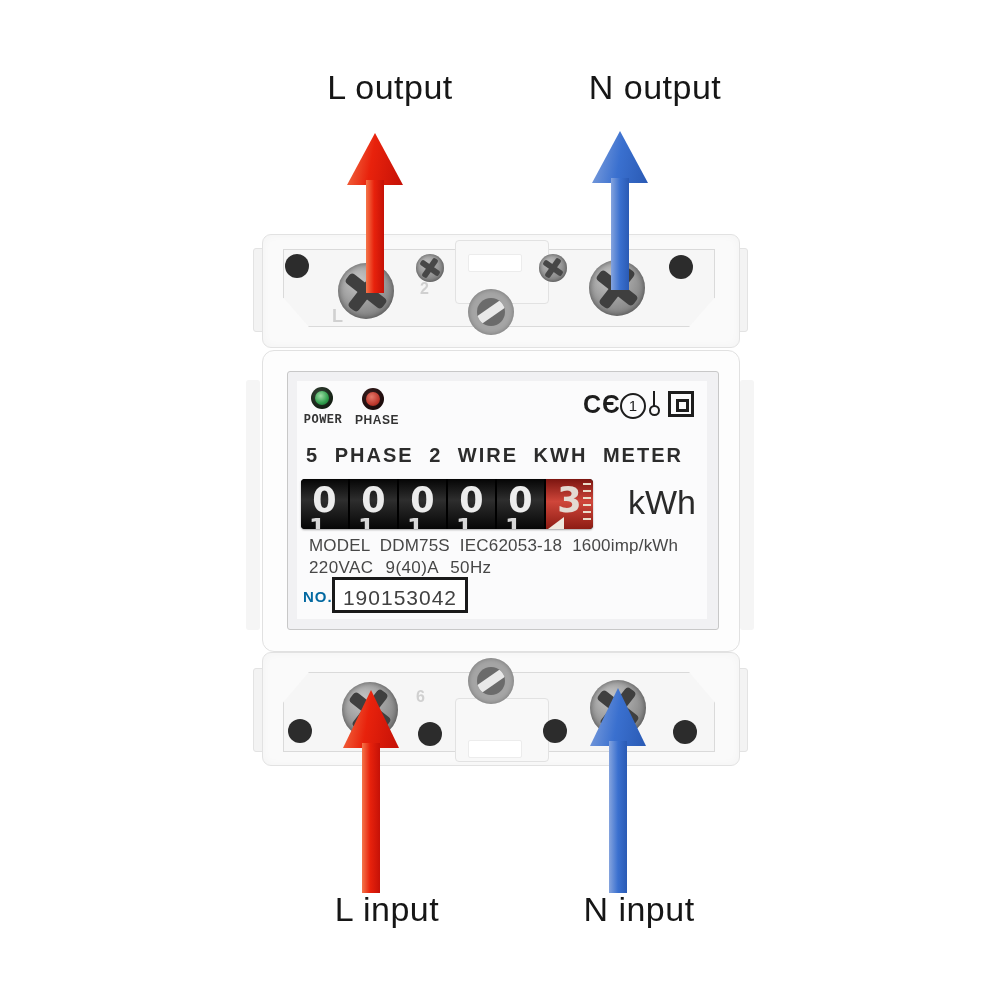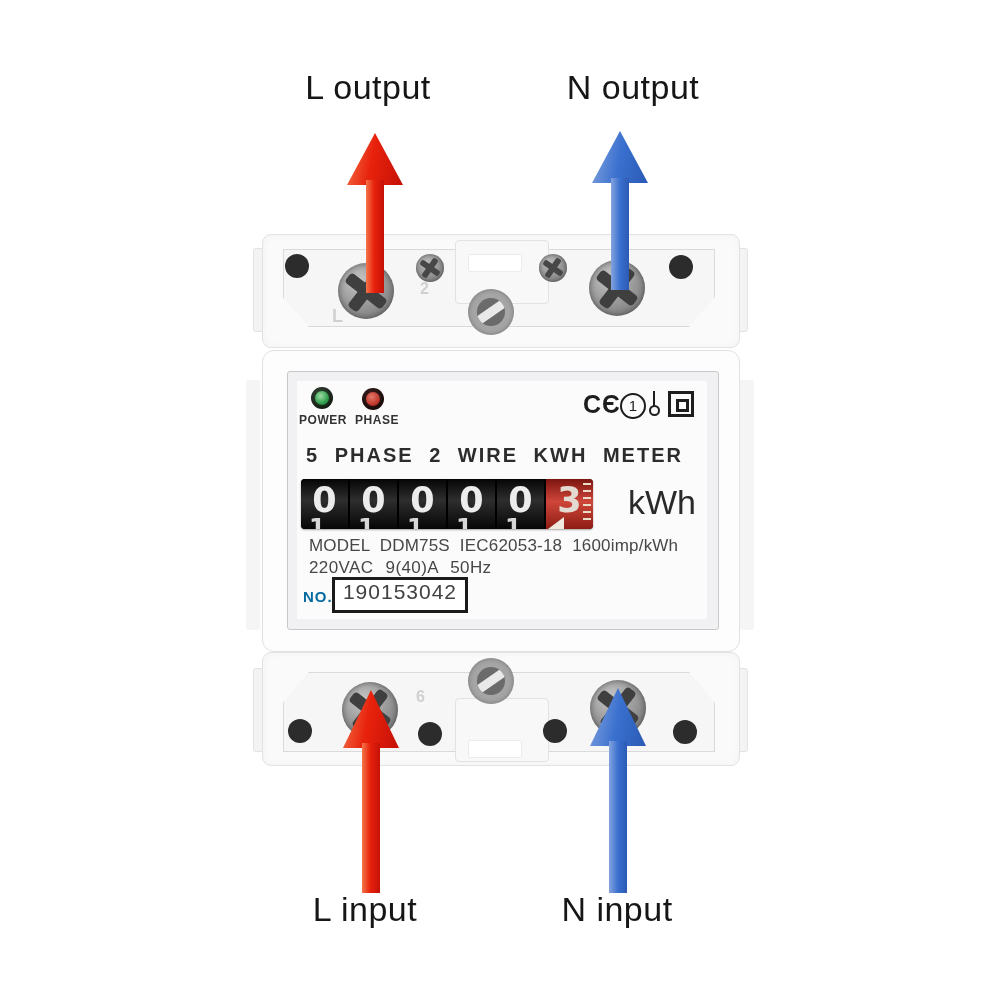--- a/index.html
+++ b/index.html
@@ -1,21 +1,21 @@
 <!DOCTYPE html>
 <html><head>
 <meta charset="utf-8">
 <style>
   html,body{margin:0;padding:0;background:#fff;}
   .canvas{position:relative;width:1001px;height:1001px;background:#fff;overflow:hidden;
           font-family:"Liberation Sans",sans-serif;}
 
   
   .big-label{position:absolute;transform:translateX(-50%);font-size:34px;color:#161616;
-             white-space:nowrap;z-index:8;letter-spacing:0.5px;}
+             white-space:nowrap;z-index:8;letter-spacing:0.5px;margin-left:22px;}
 
   
   .arrow-head{position:absolute;clip-path:polygon(50% 0,100% 100%,0 100%);z-index:7;}
   .arrow-shaft{position:absolute;z-index:7;}
   .red-grad{background:linear-gradient(100deg,#f4764a 0%,#e8220c 45%,#c51107 100%);}
   .red-shaft{background:linear-gradient(90deg,#f4764a 0%,#e8220c 45%,#c51107 100%);}
   .blue-grad{background:linear-gradient(100deg,#85a4de 0%,#3a70cf 50%,#2a5ab4 100%);}
   .blue-shaft{background:linear-gradient(90deg,#85a4de 0%,#3a70cf 50%,#2a5ab4 100%);}
 
   
@@ -102,21 +102,21 @@
      clip-path:polygon(0 100%,100% 0,100% 100%);}
 
   .unit{position:absolute;left:628px;top:483px;font-size:34px;color:#2a2a2a;z-index:4;}
   .model-line{position:absolute;left:309px;top:536px;font-size:17px;color:#474747;
      word-spacing:5px;letter-spacing:0.2px;z-index:4;white-space:nowrap;}
   .ratings-line{position:absolute;left:309px;top:558px;font-size:17px;color:#474747;
      word-spacing:7px;letter-spacing:0.4px;z-index:4;white-space:nowrap;}
   .no-label{position:absolute;left:303px;top:588px;font-size:15px;font-weight:bold;color:#0369a1;
      letter-spacing:1px;z-index:4;}
   .no-box{position:absolute;left:332px;top:577px;width:130px;height:30px;background:#fff;
-     border:3px solid #1a1a1a;z-index:4;display:flex;align-items:flex-start;justify-content:center;}
+     border:3px solid #1a1a1a;z-index:4;display:flex;align-items:flex-end;justify-content:center;}
   .no-box span{font-size:21px;color:#414141;letter-spacing:1px;}
 </style>
 </head>
 <body>
 
 <div class="canvas">
 
   <div class="big-label" style="left:368px;top:68px;">L output</div>
   <div class="big-label" style="left:365px;top:890px;">L input</div>
   <div class="big-label" style="left:633px;top:68px;">N output</div>
@@ -173,21 +173,21 @@
   <div class="body-mid"></div>
   <div class="faceplate"></div>
   <div class="print-area"></div>
 
   <div class="led led-power" style="left:311px;top:387px;">
       <em></em>
     </div>
   <div class="led led-pulse" style="left:362px;top:388px;">
       <em></em>
     </div>
-  <div class="led-label" style="left:323px;top:413px;">POWER</div>
+  <div class="led-label" style="left:323px;top:413px;font-family:Liberation Mono, monospace;">POWER</div>
   <div class="led-label" style="left:377px;top:413px;">PHASE</div>
 
   <div class="cert-row">
     <div class="ce-text">CЄ</div>
     <div class="class-circle">1</div>
     <div class="plumb"></div>
     <div class="plumb-ball"></div>
     <div class="dsq-outer">
         <div class="dsq-inner"></div>
       </div>

